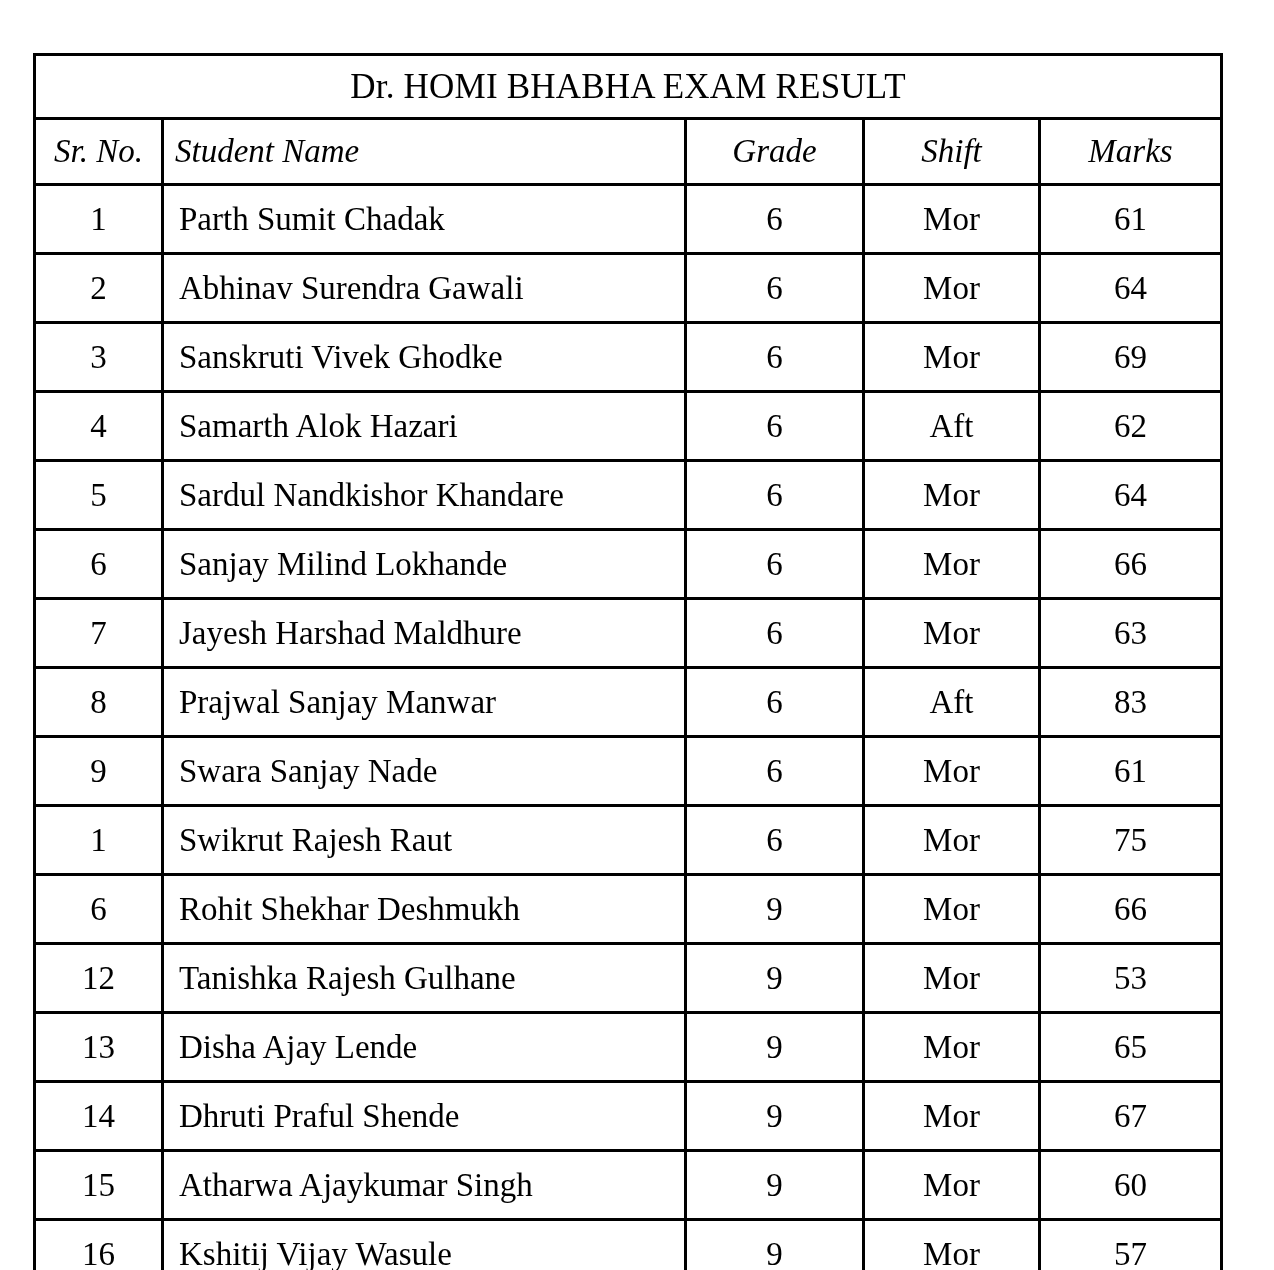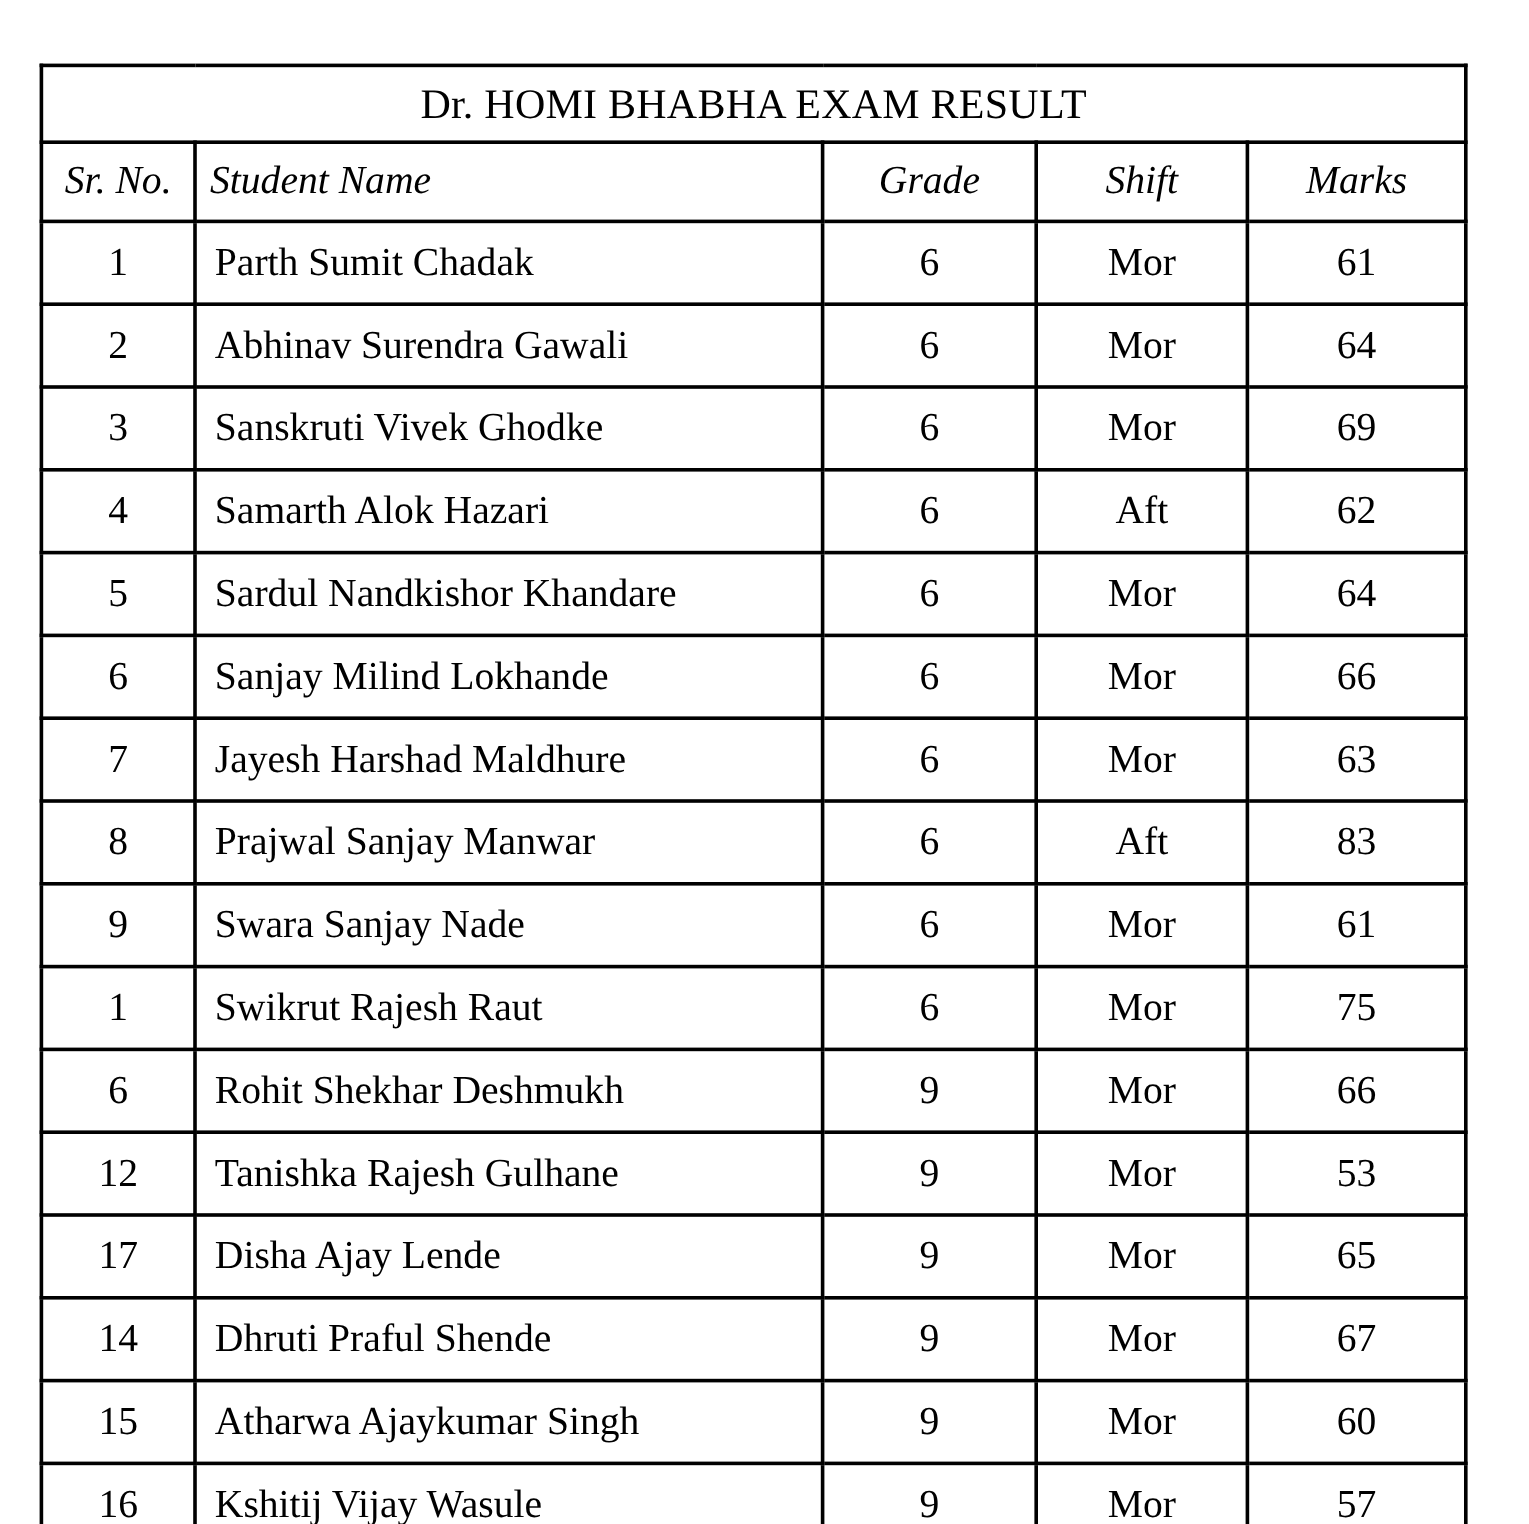--- a/index.html
+++ b/index.html
@@ -190,21 +190,21 @@
           <td class="cell">66</td>
         </tr>
         <tr>
           <td class="cell">12</td>
           <td class="cell name">Tanishka Rajesh Gulhane</td>
           <td class="cell">9</td>
           <td class="cell">Mor</td>
           <td class="cell">53</td>
         </tr>
         <tr>
-          <td class="cell">17</td>
+          <td class="cell">13</td>
           <td class="cell name">Disha Ajay Lende</td>
           <td class="cell">9</td>
           <td class="cell">Mor</td>
           <td class="cell">65</td>
         </tr>
         <tr>
           <td class="cell">14</td>
           <td class="cell name">Dhruti Praful Shende</td>
           <td class="cell">9</td>
           <td class="cell">Mor</td>

